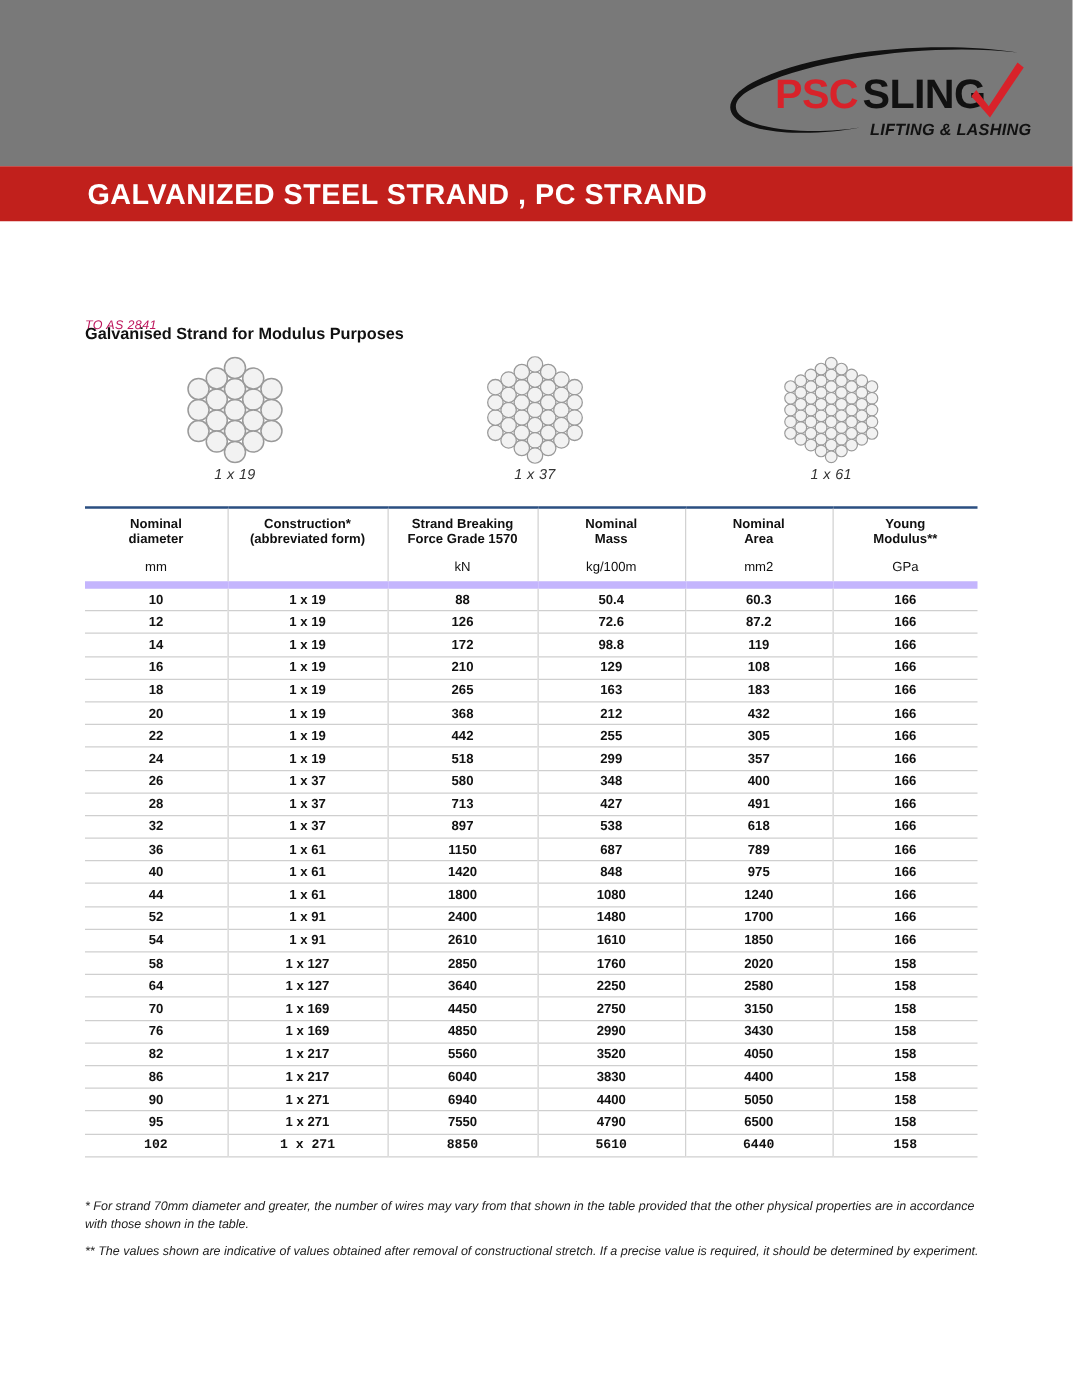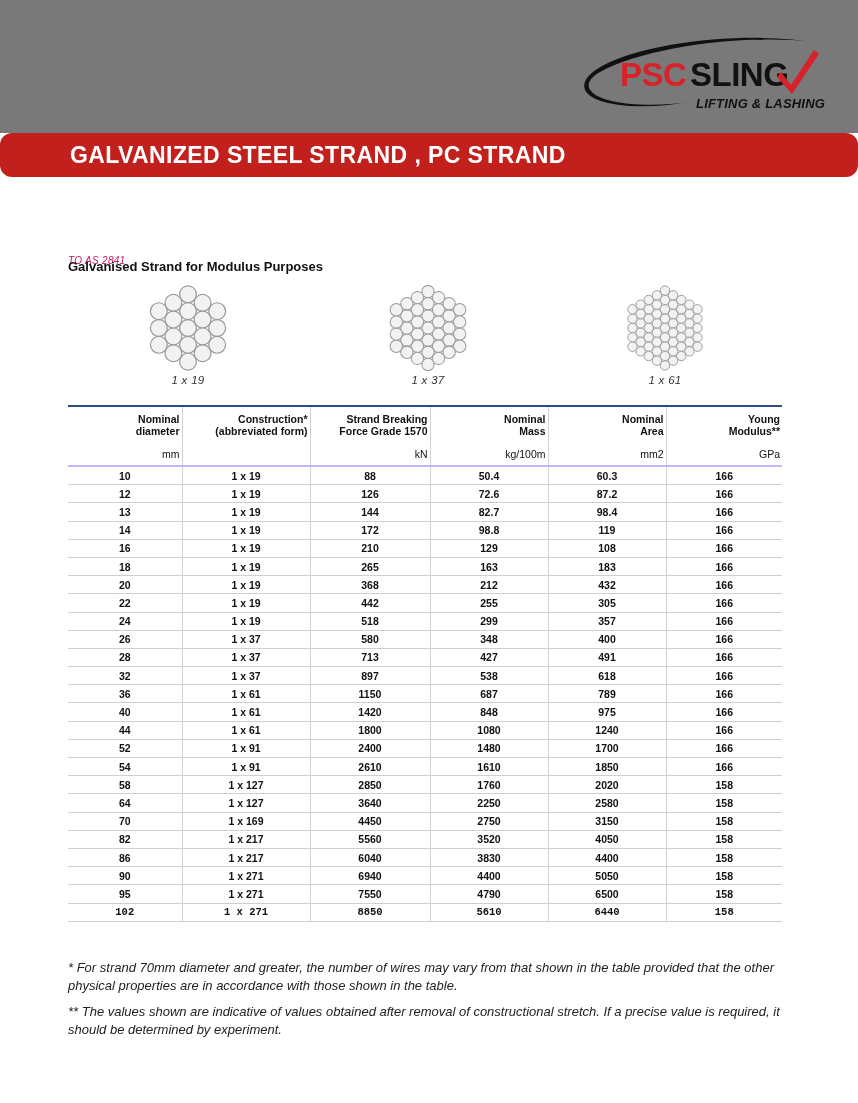--- a/index.html
+++ b/index.html
@@ -37,21 +37,20 @@
 
   
   .title-banner {
     position: absolute;
     left: 0; top: 133px;
     width: 858px;
     height: 44px;
     background: #C1201C;
     display: flex;
     align-items: center;
-    border-radius: 12px;
   }
   .title-banner .title-text {
     margin-left: 70px;
     color: #ffffff;
     font-size: 23px;
     font-weight: bold;
     letter-spacing: 0.4px;
     font-family: "Liberation Sans", sans-serif;
   }
 
@@ -139,49 +138,49 @@
     border-top: 2px solid #2b4f81;
   }
   table.spec thead th:first-child { border-left: none; }
   table.spec thead th .unit {
     display: block;
     margin-top: 11px;
     font-weight: normal;
     font-size: 10.5px;
   }
   table.spec thead tr { }
-  table.spec thead th { padding-bottom: 5px; text-align: right; }
+  table.spec thead th { padding-bottom: 5px; }
 
   table.spec tbody tr td {
     font-size: 10.5px;
     font-weight: bold;
     text-align: center;
     color: #111;
     padding: 2.6px 2px;
     border-top: 1px solid #cfcfcf;
     border-left: 1px solid #d2d2d2;
   }
   table.spec tbody tr td:first-child { border-left: none; }
   table.spec tbody tr:first-child td {
-    border-top: 2px solid #c4b5fd;
+    border-top: 6px solid #c4b5fd;
   }
   table.spec tbody tr:last-child td {
     border-bottom: 1px solid #cfcfcf;
     font-family: Liberation Mono, monospace;
   }
 
   
   .footnotes {
     position: absolute;
     left: 68px;
     top: 782px;
     width: 716px;
   }
   .footnote {
-    font-size: 13px;
+    font-size: 10px;
     font-style: italic;
     color: #222;
     line-height: 1.35;
     margin-bottom: 9px;
   }
 </style>
 </head>
 <body>
 
 <div class="header-band"></div>
@@ -415,28 +414,20 @@
         </tr>
         <tr>
           <td>12</td>
           <td>1 x 19</td>
           <td>126</td>
           <td>72.6</td>
           <td>87.2</td>
           <td>166</td>
         </tr>
         <tr>
-          <td>13</td>
-          <td>1 x 19</td>
-          <td>144</td>
-          <td>82.7</td>
-          <td>98.4</td>
-          <td>166</td>
-        </tr>
-        <tr>
           <td>14</td>
           <td>1 x 19</td>
           <td>172</td>
           <td>98.8</td>
           <td>119</td>
           <td>166</td>
         </tr>
         <tr>
           <td>16</td>
           <td>1 x 19</td>
@@ -559,20 +550,28 @@
         </tr>
         <tr>
           <td>70</td>
           <td>1 x 169</td>
           <td>4450</td>
           <td>2750</td>
           <td>3150</td>
           <td>158</td>
         </tr>
         <tr>
+          <td>76</td>
+          <td>1 x 169</td>
+          <td>4850</td>
+          <td>2990</td>
+          <td>3430</td>
+          <td>158</td>
+        </tr>
+        <tr>
           <td>82</td>
           <td>1 x 217</td>
           <td>5560</td>
           <td>3520</td>
           <td>4050</td>
           <td>158</td>
         </tr>
         <tr>
           <td>86</td>
           <td>1 x 217</td>

